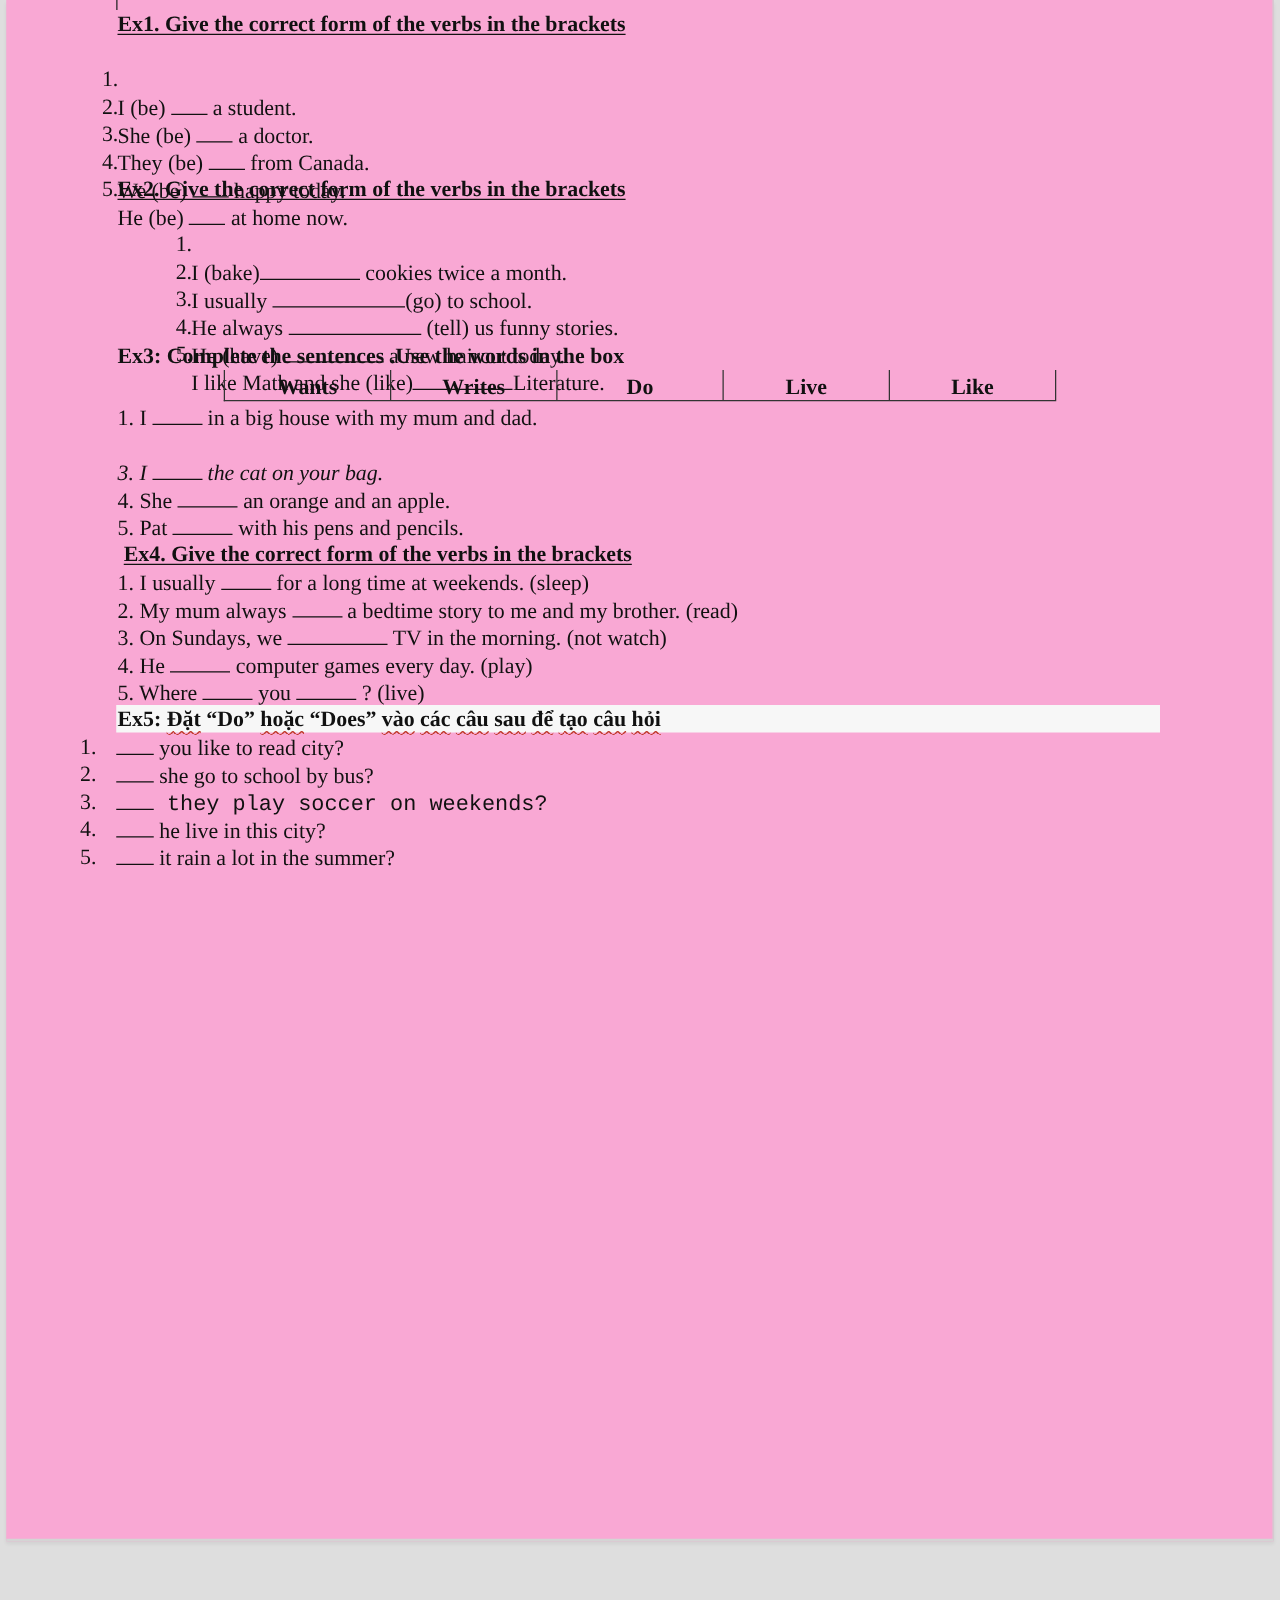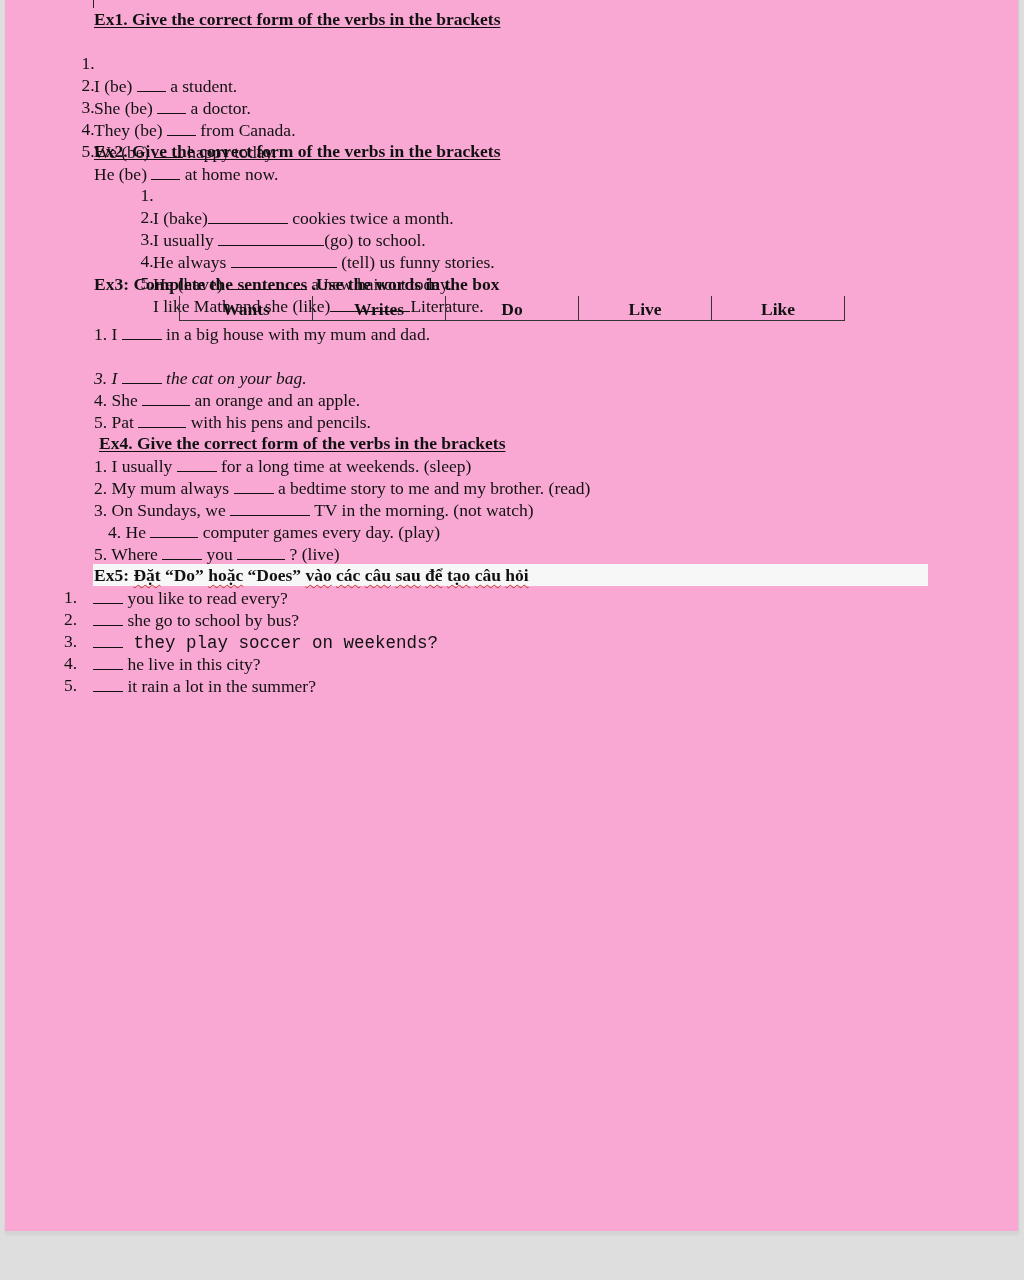--- a/index.html
+++ b/index.html
@@ -121,24 +121,24 @@
   <div class="line" style="left:89px; top:322px;"><span>1. I </span><span class="blank" style="width:40px"></span><span> in a big house with my mum and dad.</span></div>
   <div class="line" style="left:89px; top:366px;font-style:italic;"><span>3. I </span><span class="blank" style="width:40px"></span><span> the cat on your bag.</span></div>
   <div class="line" style="left:89px; top:388px;"><span>4. She </span><span class="blank" style="width:48px"></span><span> an orange and an apple.</span></div>
   <div class="line" style="left:89px; top:410px;"><span>5. Pat </span><span class="blank" style="width:48px"></span><span> with his pens and pencils.</span></div>
 
   <div class="line heading" style="left:94px; top:432px;">Ex4. Give the correct form of the verbs in the brackets</div>
 
   <div class="line" style="left:89px; top:454px;"><span>1. I usually </span><span class="blank" style="width:40px"></span><span> for a long time at weekends. (sleep)</span></div>
   <div class="line" style="left:89px; top:476px;"><span>2. My mum always </span><span class="blank" style="width:40px"></span><span> a bedtime story to me and my brother. (read)</span></div>
   <div class="line" style="left:89px; top:498px;"><span>3. On Sundays, we </span><span class="blank" style="width:80px"></span><span> TV in the morning. (not watch)</span></div>
-  <div class="line" style="left:103px; top:520px;"><span>4. He </span><span class="blank" style="width:48px"></span><span> computer games every day. (play)</span></div>
+  <div class="line" style="left:89px; top:520px;"><span>4. He </span><span class="blank" style="width:48px"></span><span> computer games every day. (play)</span></div>
   <div class="line" style="left:89px; top:542px;"><span>5. Where </span><span class="blank" style="width:40px"></span><span> you </span><span class="blank" style="width:48px"></span><span> ? (live)</span></div>
 
   <div class="ex5-band"></div>
   <div class="line" style="left:89px; top:564px; font-weight:bold;"><span>Ex5: </span><span class="spell">Đặt</span><span> “Do” </span><span class="spell">hoặc</span><span> “Does” </span><span class="spell">vào</span><span> </span><span class="spell">các</span><span> </span><span class="spell">câu</span><span> </span><span class="spell">sau</span><span> </span><span class="spell">để</span><span> </span><span class="spell">tạo</span><span> </span><span class="spell">câu</span><span> </span><span class="spell">hỏi</span></div>
 
-  <div class="line" style="left:59px; top:586px;"><span>1.</span><span style="position:absolute; left:29px;"><span class="blank" style="width:30px"></span><span> you like to read every?</span></span></div>
+  <div class="line" style="left:59px; top:586px;"><span>1.</span><span style="position:absolute; left:29px;"><span class="blank" style="width:30px"></span><span> you like to read city?</span></span></div>
   <div class="line" style="left:59px; top:608px;"><span>2.</span><span style="position:absolute; left:29px;"><span class="blank" style="width:30px"></span><span> she go to school by bus?</span></span></div>
   <div class="line" style="left:59px; top:630px;"><span>3.</span><span style="position:absolute; left:29px;font-family:Liberation Mono, monospace;"><span class="blank" style="width:30px"></span><span> they play soccer on weekends?</span></span></div>
   <div class="line" style="left:59px; top:652px;"><span>4.</span><span style="position:absolute; left:29px;"><span class="blank" style="width:30px"></span><span> he live in this city?</span></span></div>
   <div class="line" style="left:59px; top:674px;"><span>5.</span><span style="position:absolute; left:29px;"><span class="blank" style="width:30px"></span><span> it rain a lot in the summer?</span></span></div>
 </div>
 
 </body></html>

